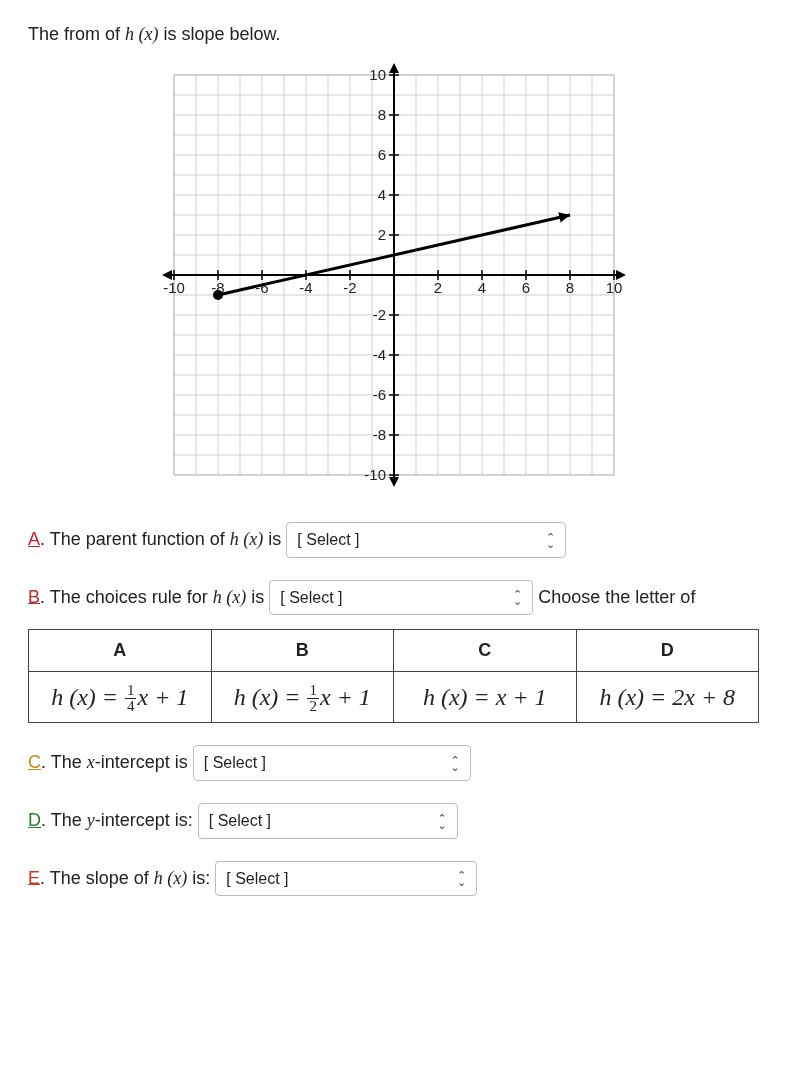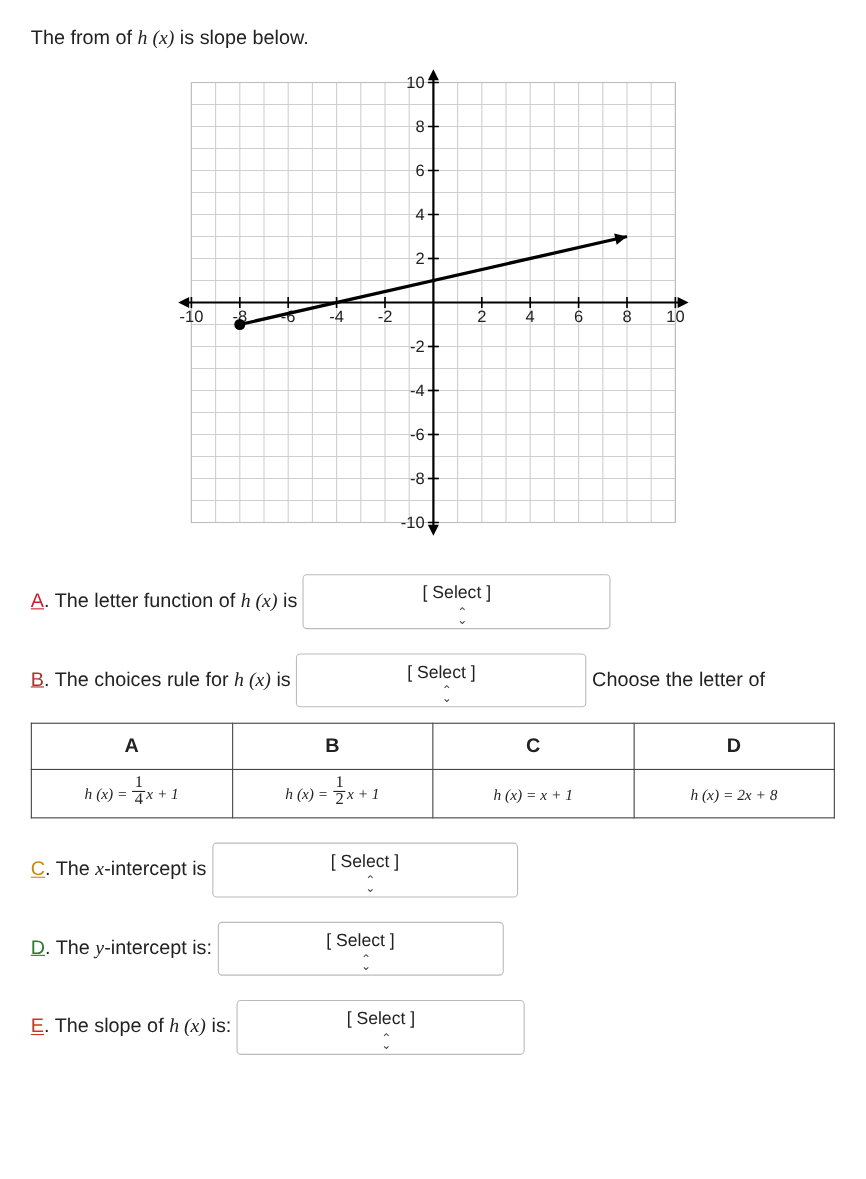--- a/index.html
+++ b/index.html
@@ -31,21 +31,20 @@
       align-items: center;
       justify-content: space-between;
       border: 1px solid #bbb;
       border-radius: 4px;
       padding: 4px 10px 4px 10px;
       font-size: 16px;
       background: #fff;
       vertical-align: middle;
       min-height: 32px;
       cursor: pointer;
-      flex-direction: column;
     }
     .select-box .sel-label { flex: 1; text-align: left; }
     .caret {
       font-size: 12px;
       line-height: 8px;
       color: #444;
       margin-left: 10px;
       display: inline-flex;
       flex-direction: column;
     }
@@ -57,21 +56,21 @@
       margin-top: 14px;
       margin-bottom: 6px;
       font-size: 18px;
     }
     table.choices td {
       border: 1px solid #444;
       text-align: center;
       padding: 6px 4px;
       width:25%;
     }
-    table.choices td .mn, table.choices td .mi { font-size: 14px; }
+    table.choices td .mn, table.choices td .mi { font-size: 24px; }
     .frac {
       display: inline-block;
       vertical-align: middle;
       text-align: center;
       font-family: 'Times New Roman', serif;
       font-size: 15px;
       line-height: 1;
       margin: 0 1px;
       position: relative;
       top: -2px;
@@ -178,21 +177,21 @@
       <text x="232" y="65" text-anchor="end" font-size="15" font-family="Arial" fill="#222">8</text>
       <line x1="235" y1="20" x2="245" y2="20" stroke="#000" stroke-width="1.5"></line>
       <text x="232" y="25" text-anchor="end" font-size="15" font-family="Arial" fill="#222">10</text>
       <line x1="64" y1="240.00000000000003" x2="416" y2="160" stroke="#000" stroke-width="3"></line>
       <circle cx="64" cy="240.00000000000003" r="5" fill="#000"></circle>
       <polygon points="416,160 406.61112137546786,167.47321605293223 404.3033343412469,157.31895310235987" fill="#000"></polygon>
     </svg>
 </div>
 
 <div class="part">
-  <span class="lbl lbl-a">A</span><span>. The letter function of </span><span class="mi">h (x)</span><span> is </span>
+  <span class="lbl lbl-a">A</span><span>. The parent function of </span><span class="mi">h (x)</span><span> is </span>
   <span class="select-box" style="width:280px;">
     <span class="sel-label">[ Select ]</span>
     <span class="caret"></span>
   </span>
 </div>
 
 <div class="part">
   <span class="lbl lbl-b">B</span><span>. The choices rule for </span><span class="mi">h (x)</span><span> is </span>
   <span class="select-box" style="width:264px;">
     <span class="sel-label">[ Select ]</span>

